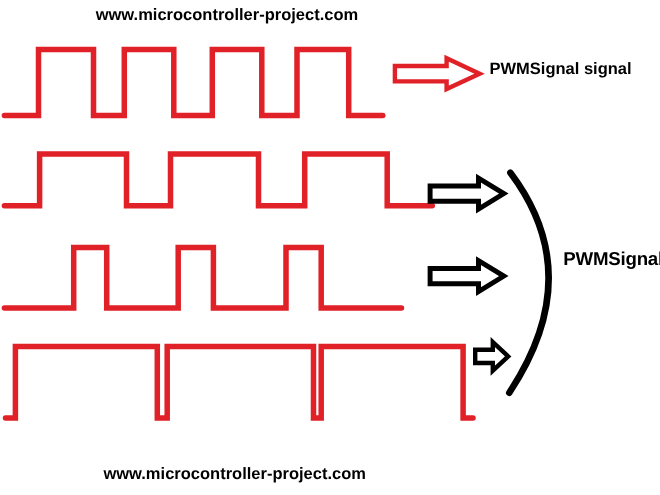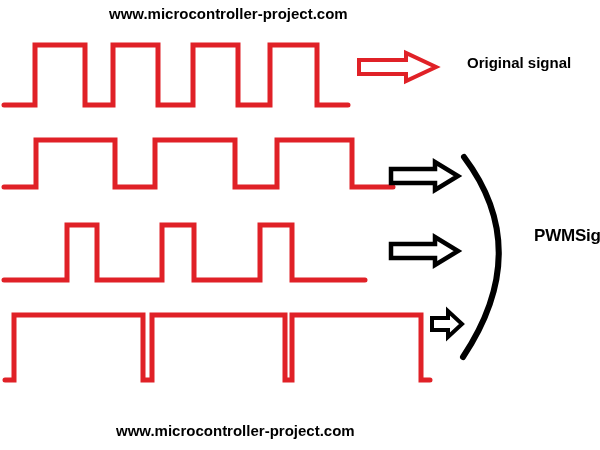--- a/index.html
+++ b/index.html
@@ -11,21 +11,20 @@
     overflow:hidden;
   }
   .canvas{position:absolute;inset:0;}
   #diagram-svg{position:absolute;left:0;top:0;}
   .txt{
     position:absolute;
     color:#000000;
     font-weight:bold;
     white-space:nowrap;
     line-height:1.1;
-    margin-left:22px;
   }
   .title-top{left:87px;top:6px;font-size:15px;}
   .title-bottom{left:94px;top:423px;font-size:15px;}
   .label-original{left:445px;top:55px;font-size:15px;}
   .label-pwm{left:512px;top:227px;font-size:17px;letter-spacing:-0.2px;}
 </style>
 </head>
 <body>
 
 <div class="canvas">
@@ -36,18 +35,18 @@
       <polyline points="5,380 14,380 14,315 143,315 143,380 152,380 152,315 285,315 285,380 292,380 292,315 421,315 421,380 430,380" fill="none" stroke="#e02127" stroke-width="5" stroke-linecap="round" stroke-linejoin="miter"></polyline>
       <polygon points="359,60 406,60 406,53 436,67 406,81 406,74 359,74" fill="#ffffff" stroke="#e02127" stroke-width="4" stroke-linejoin="miter"></polygon>
       <polygon points="391,169 435,169 435,162 458,176 435,190 435,183 391,183" fill="#ffffff" stroke="#000000" stroke-width="4.5" stroke-linejoin="miter"></polygon>
       <polygon points="391,244 435,244 435,237 458,251 435,265 435,258 391,258" fill="#ffffff" stroke="#000000" stroke-width="4.5" stroke-linejoin="miter"></polygon>
       <polygon points="432,318 448,318 448,311 462,324 448,337 448,330 432,330" fill="#ffffff" stroke="#000000" stroke-width="4" stroke-linejoin="miter"></polygon>
       <path d="M464,157 Q534,250 463,357" fill="none" stroke="#000000" stroke-width="6" stroke-linecap="round"></path>
     </svg>
 
   <div class="txt title-top">www.microcontroller-project.com</div>
 
-  <div class="txt label-original">Original signal</div>
+  <div class="txt label-original">PWMSignal signal</div>
 
   <div class="txt label-pwm">PWMSignal</div>
 
   <div class="txt title-bottom">www.microcontroller-project.com</div>
 </div>
 
 </body></html>

